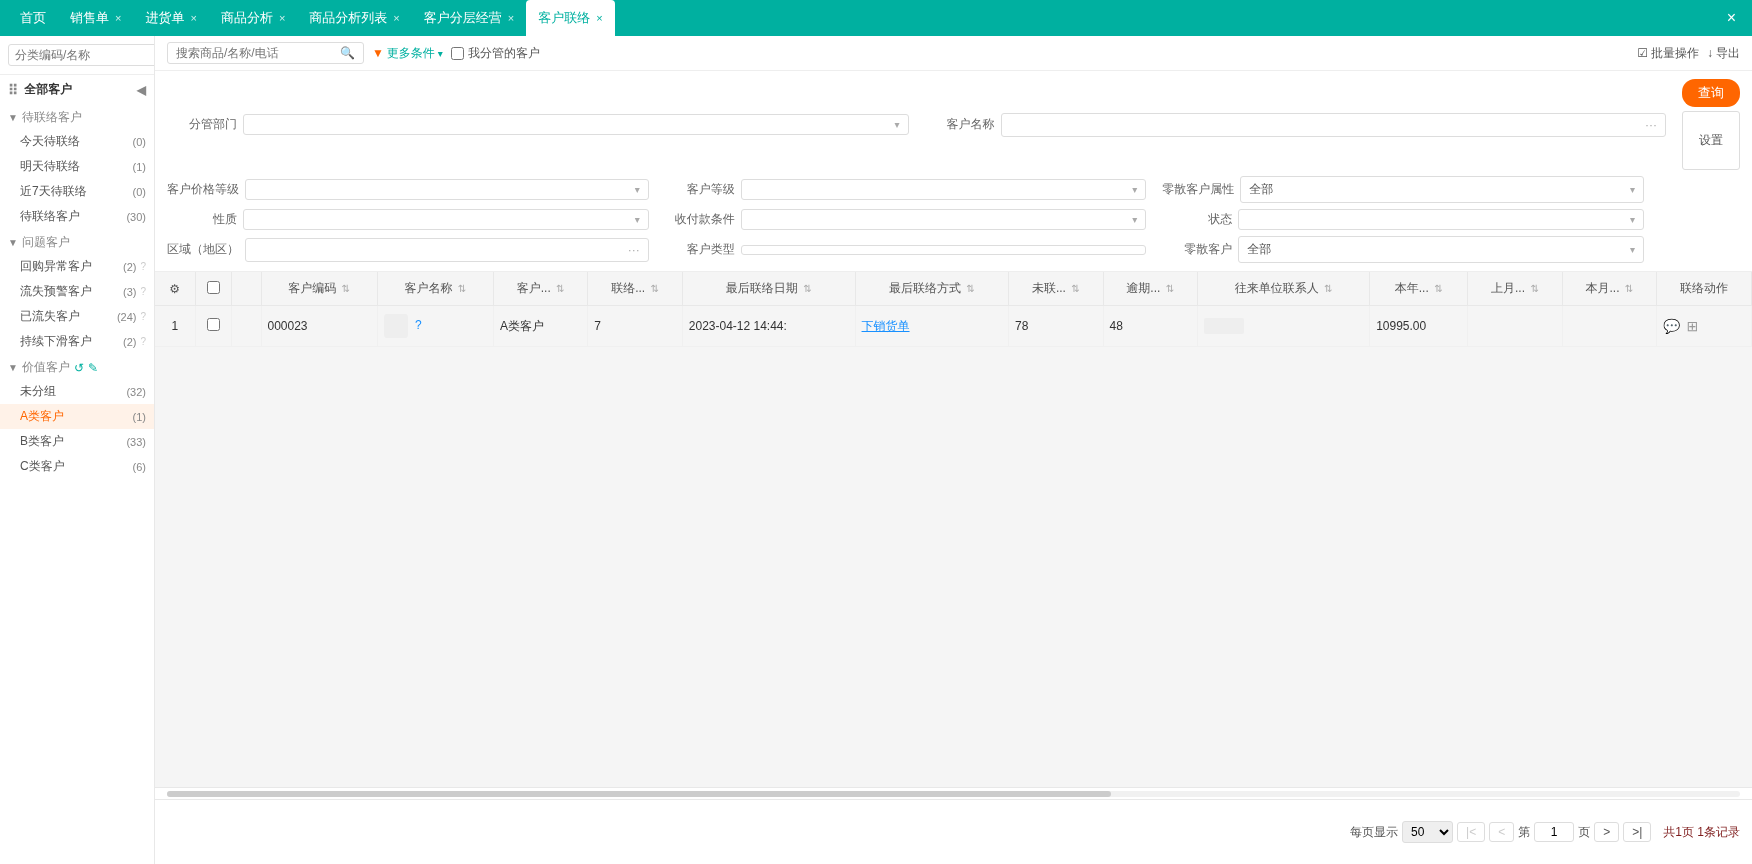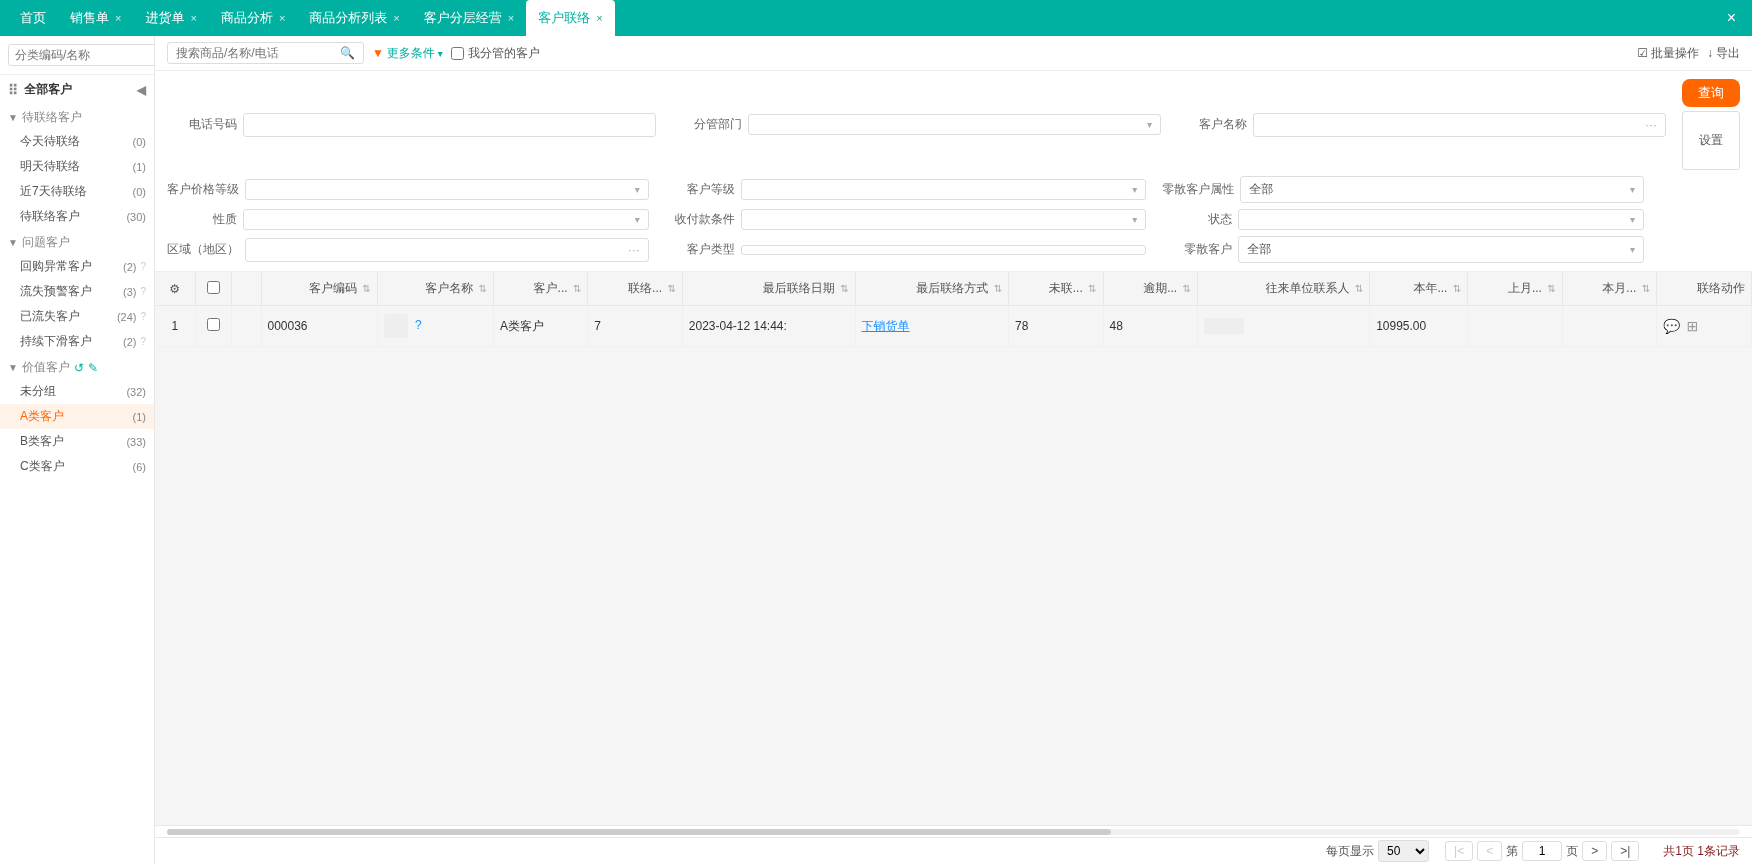--- a/index.html
+++ b/index.html
@@ -53,32 +53,32 @@
 
     
     .ext-filter { background: #fff; padding: 8px 12px; border-bottom: 1px solid #eee; }
     .filter-row { display: flex; align-items: center; margin-bottom: 6px; gap: 16px; }
     .filter-row:last-child { margin-bottom: 0; }
     .filter-field { display: flex; align-items: center; flex: 1; gap: 6px; }
     .filter-field label { color: #666; white-space: nowrap; min-width: 70px; text-align: right; }
     .filter-field .field-input { flex: 1; border: 1px solid #ddd; border-radius: 3px; padding: 4px 8px; font-size: 12px; outline: none; display: flex; align-items: center; justify-content: space-between; cursor: pointer; background: #fff; color: #555; min-width: 0; }
     .filter-field .field-input .arrow { color: #aaa; font-size: 10px; margin-left: 4px; }
     .filter-field .field-input .dots { color: #aaa; font-size: 12px; margin-left: 4px; }
-    .query-btn { background: #ff6600; color: #fff; border: none; border-radius: 8px; padding: 5px 16px; cursor: pointer; font-size: 13px; white-space: nowrap; }
+    .query-btn { background: #ff6600; color: #fff; border: none; border-radius: 13px; padding: 5px 16px; cursor: pointer; font-size: 13px; white-space: nowrap; }
     .setting-btn { background: #fff; color: #555; border: 1px solid #ddd; border-radius: 3px; padding: 20px 12px; cursor: pointer; font-size: 12px; white-space: nowrap; }
     .data-table { width: 100%; border-collapse: collapse; }
-    .data-table th { background: #f5f5f5; border-bottom: 1px solid #e8e8e8; border-right: 1px solid #e8e8e8; padding: 8px 6px; text-align: right; color: #555; font-weight: normal; white-space: nowrap; font-size: 12px; position: sticky; top: 0; z-index: 1; }
+    .data-table th { background: #f5f5f5; border-bottom: 1px solid #e8e8e8; border-right: 1px solid #e8e8e8; padding: 8px 6px; text-align: center; color: #555; font-weight: normal; white-space: nowrap; font-size: 12px; position: sticky; top: 0; z-index: 1; }
     .data-table th .sort-icon { color: #aaa; font-size: 10px; margin-left: 2px; }
     .data-table td { border-bottom: 1px solid #f0f0f0; border-right: 1px solid #f0f0f0; padding: 8px 6px; color: #333; font-size: 12px; white-space: nowrap; }
     .data-table .link-text { color: #1890ff; cursor: pointer; text-decoration: underline; }
     .data-table .action-icons { display: flex; gap: 6px; align-items: center; color: #999; }
     .data-table .action-icons span { cursor: pointer; font-size: 14px; }
 
     
-    .pagination { background: #fff; border-top: 1px solid #e8e8e8; padding: 2px 12px; display: flex; align-items: center; justify-content: flex-end; gap: 16px; }
+    .pagination { background: #fff; border-top: 1px solid #e8e8e8; padding: 21px 12px; display: flex; align-items: center; justify-content: flex-end; gap: 4px; }
     .pagination .per-page { display: flex; align-items: center; gap: 4px; color: #555; }
     .pagination .per-page select { border: 1px solid #ddd; border-radius: 3px; padding: 2px 4px; font-size: 12px; outline: none; }
     .pagination .page-nav { display: flex; align-items: center; gap: 4px; color: #555; }
     .pagination .page-nav button { border: 1px solid #ddd; background: #fff; border-radius: 3px; padding: 2px 8px; cursor: pointer; font-size: 12px; color: #555; }
     .pagination .page-nav button:disabled { color: #ccc; cursor: default; }
     .pagination .page-input { border: 1px solid #ddd; border-radius: 3px; padding: 2px 4px; width: 40px; text-align: center; font-size: 12px; outline: none; }
     .pagination .total-info { color: #7f1d1d; margin-left: 8px; }
 
     
     .table-scroll-container { flex: 1; overflow-x: auto; overflow-y: auto; }
@@ -208,24 +208,20 @@
         <div class="export-btn">
           <span>↓</span>
           <span>导出</span>
         </div>
       </div>
     </div>
 
     <div class="ext-filter">
 
       <div class="filter-row">
-        <div class="filter-field">
-          <label>电话号码</label>
-          <input type="text" class="field-input" style="flex: 1 1 0%; border: 1px solid rgb(221, 221, 221); border-radius: 3px; padding: 4px 8px; outline: none;">
-        </div>
         <div class="filter-field">
           <label>分管部门</label>
           <div class="field-input" style="flex:1;">
             <span></span>
               <span class="arrow">▾</span>
           </div>
         </div>
         <div class="filter-field">
           <label>客户名称</label>
           <div class="field-input" style="flex:1;">
@@ -338,21 +334,21 @@
             <th>上月... <span class="sort-icon">⇅</span></th>
             <th>本月... <span class="sort-icon">⇅</span></th>
             <th>联络动作</th>
           </tr>
         </thead>
         <tbody>
           <tr>
             <td style="text-align:center;">1</td>
             <td style="text-align:center;"><input type="checkbox" style=""></td>
             <td></td>
-            <td>000036</td>
+            <td>000023</td>
             <td style="color:#1890ff; cursor:pointer;">
               <span style="display:inline-block; background:#eee; width:24px; height:24px; border-radius:3px; margin-right:4px; vertical-align:middle;"></span>
               <span>?</span>
             </td>
             <td>A类客户</td>
             <td>7</td>
             <td>2023-04-12 14:44:</td>
             <td><span class="link-text">下销货单</span></td>
             <td>78</td>
             <td>48</td>

